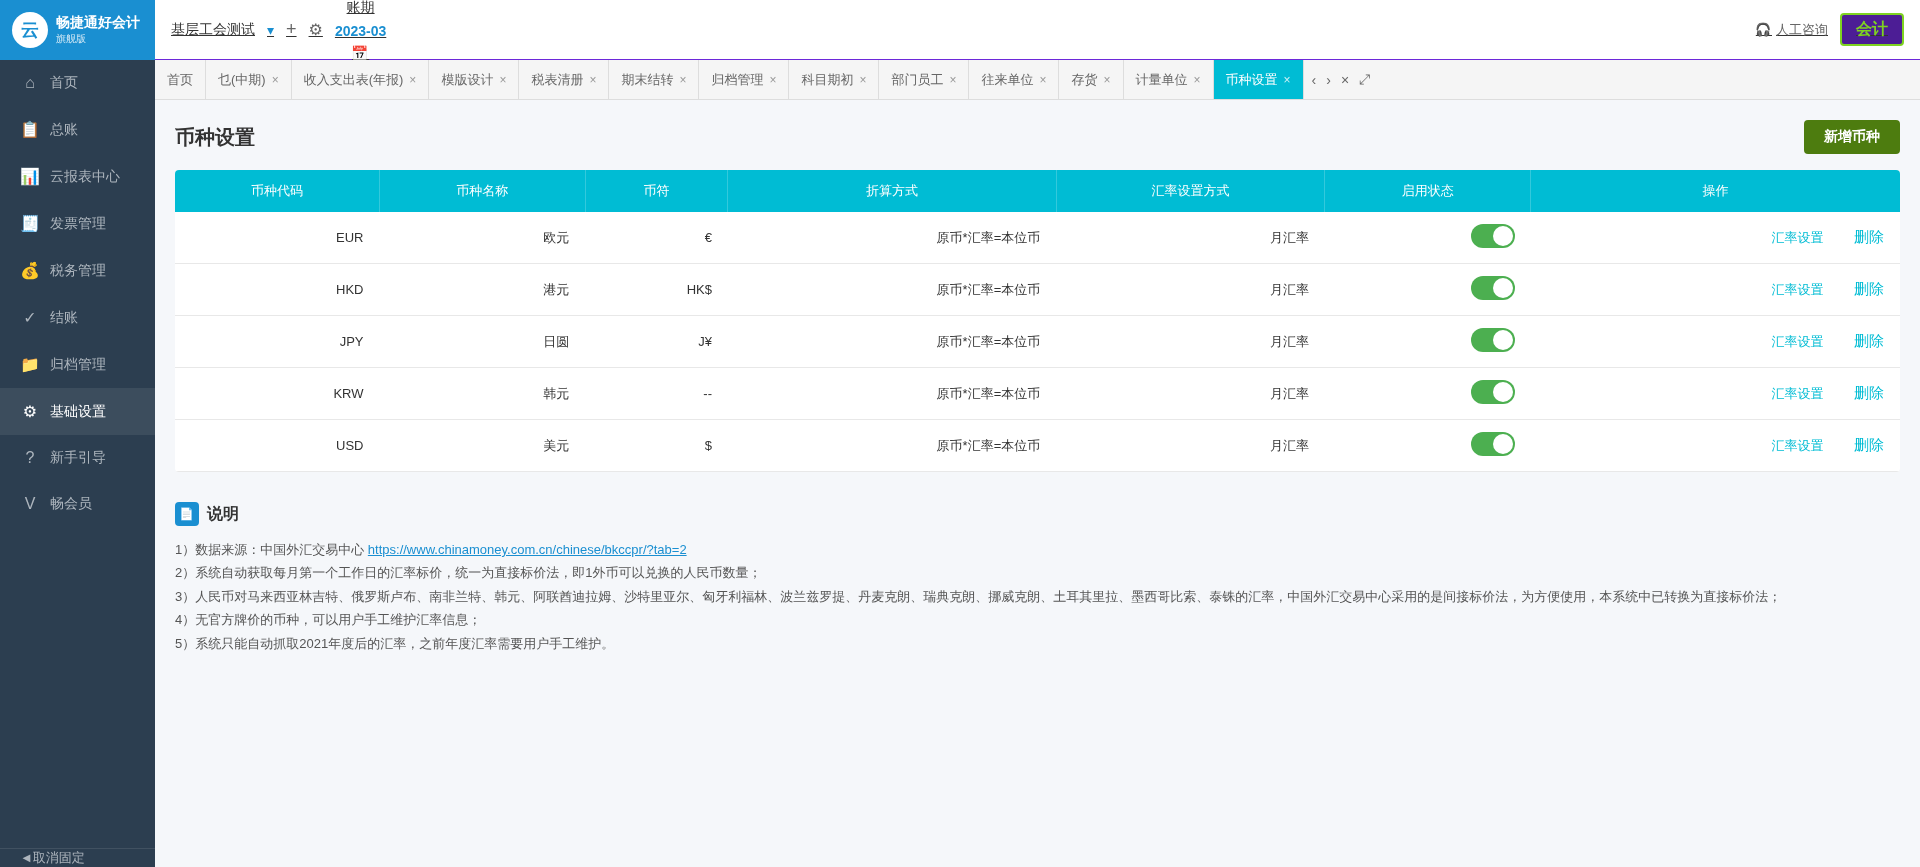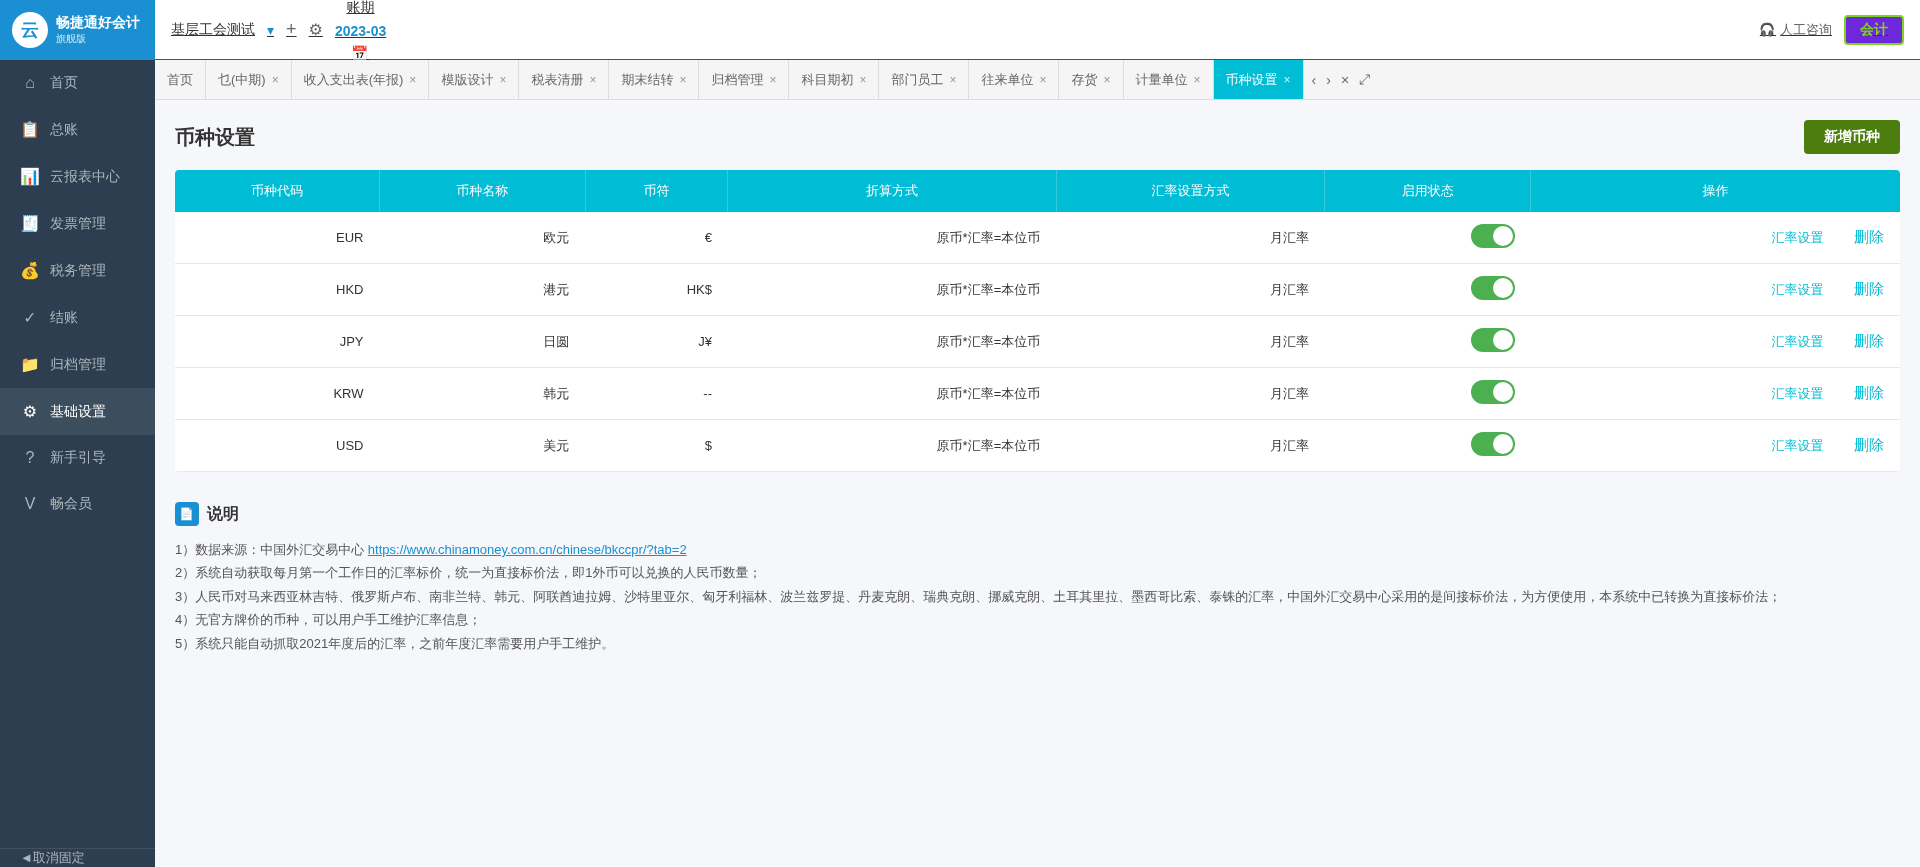--- a/index.html
+++ b/index.html
@@ -21,21 +21,21 @@
     
     .top-header { background: white; height: 60px; display: flex; align-items: center; padding: 0 16px; border-bottom: 1px solid #6d28d9; gap: 12px; flex-shrink: 0; text-decoration: underline; }
     .company-name { font-size: 14px; color: #333; }
     .header-dropdown { color: #1a8fd1; cursor: pointer; font-size: 14px; }
     .header-add { color: #666; cursor: pointer; font-size: 16px; }
     .header-settings { color: #666; cursor: pointer; font-size: 16px; }
     .header-period { font-size: 14px; color: #333; display: flex; align-items: center; gap: 6px; flex-direction: column; }
     .header-period-icon { color: #1a8fd1; cursor: pointer; }
     .header-right { margin-left: auto; display: flex; align-items: center; gap: 12px; }
     .header-consult { display: flex; align-items: center; gap: 4px; color: #666; font-size: 13px; cursor: pointer; }
-    .header-btn { border: 2px solid #7ed321; color: #7ed321; background: #6d28d9; padding: 4px 14px; border-radius: 4px; font-size: 14px; cursor: pointer; font-weight: bold; }
+    .header-btn { border: 2px solid #7ed321; color: #7ed321; background: #4c1d95; padding: 4px 14px; border-radius: 4px; font-size: 16px; cursor: pointer; font-weight: bold; }
 
     
     .tab-bar { background: #f5f5f5; border-bottom: 1px solid #ddd; display: flex; align-items: center; height: 40px; flex-shrink: 0; overflow: hidden; }
     .tab { display: flex; align-items: center; padding: 0 12px; height: 40px; border-right: 1px solid #ddd; cursor: pointer; font-size: 13px; color: #666; white-space: nowrap; gap: 4px; }
     .tab.active { background: #00bcd4; color: white; }
     .tab-close { font-size: 12px; color: #999; cursor: pointer; margin-left: 2px; }
     .tab.active .tab-close { color: rgba(255,255,255,0.8); }
     .tab-nav-btns { display: flex; align-items: center; gap: 2px; padding: 0 4px; }
     .tab-nav-btn { background: none; border: none; cursor: pointer; color: #666; font-size: 14px; padding: 2px 4px; }
 

